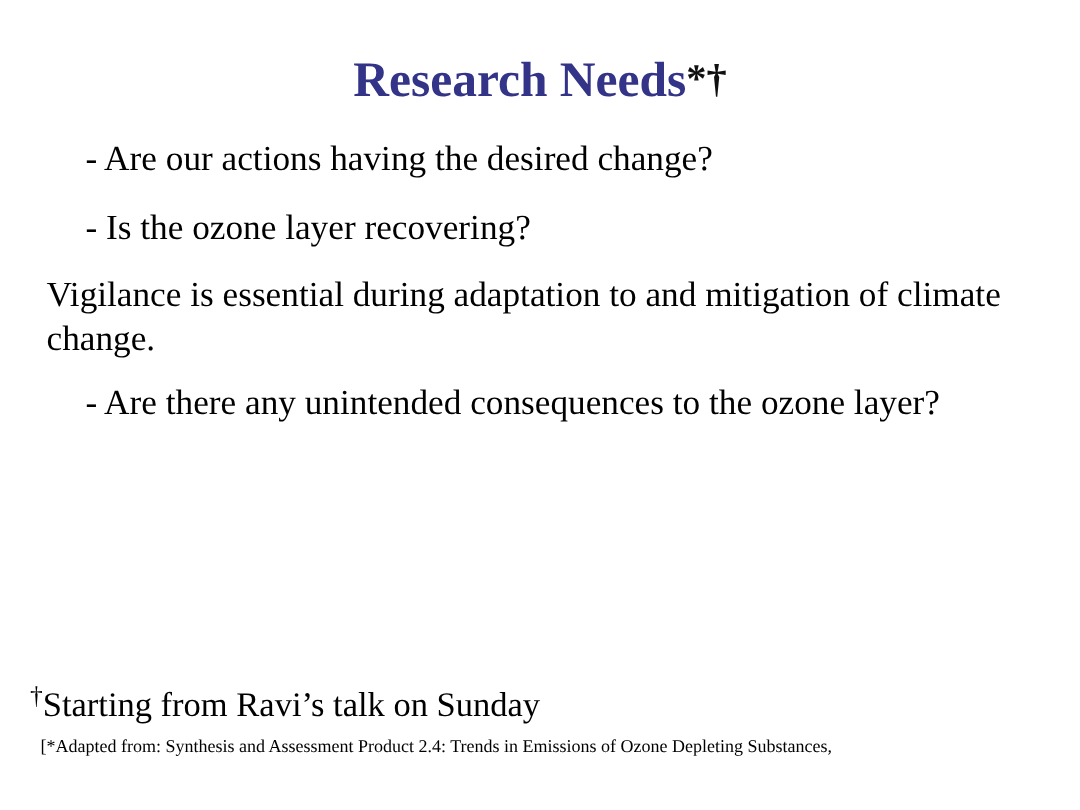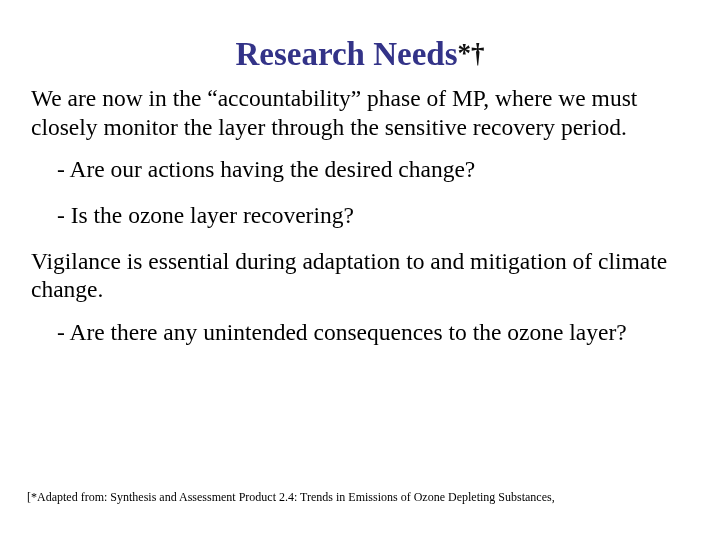--- a/index.html
+++ b/index.html
@@ -113,30 +113,30 @@
 </style>
 </head>
 <body>
 
 <div class="slide">
 
   <h1 class="slide-title"><span>Research Needs</span><span class="marks">*†</span></h1>
 
   <div class="body-area">
 
-    <p class="para p-intro">We are now in the “accountability” phase of MP, where we must closely monitor the layer through the sensitive recovery period.</p>
 
     <p class="para q-line first-q">- Are our actions having the desired change?</p>
 
     <p class="para q-line">- Is the ozone layer recovering?</p>
 
     <p class="para p-vigilance">Vigilance is essential during adaptation to and mitigation of climate change.</p>
 
     <p class="para q-wrap">- Are there any unintended consequences to the ozone layer?</p>
 
   </div>
 
+  <div class="footnote-dagger-line"><span class="dagger">†</span><span>Starting from Ravi’s talk on Sunday</span></div>
 
   <div class="footnote-source">
     <span class="src-line">[*Adapted from: Synthesis and Assessment Product 2.4: Trends in Emissions of Ozone Depleting Substances,</span>
   </div>
 
 </div>
 
 </body></html>

